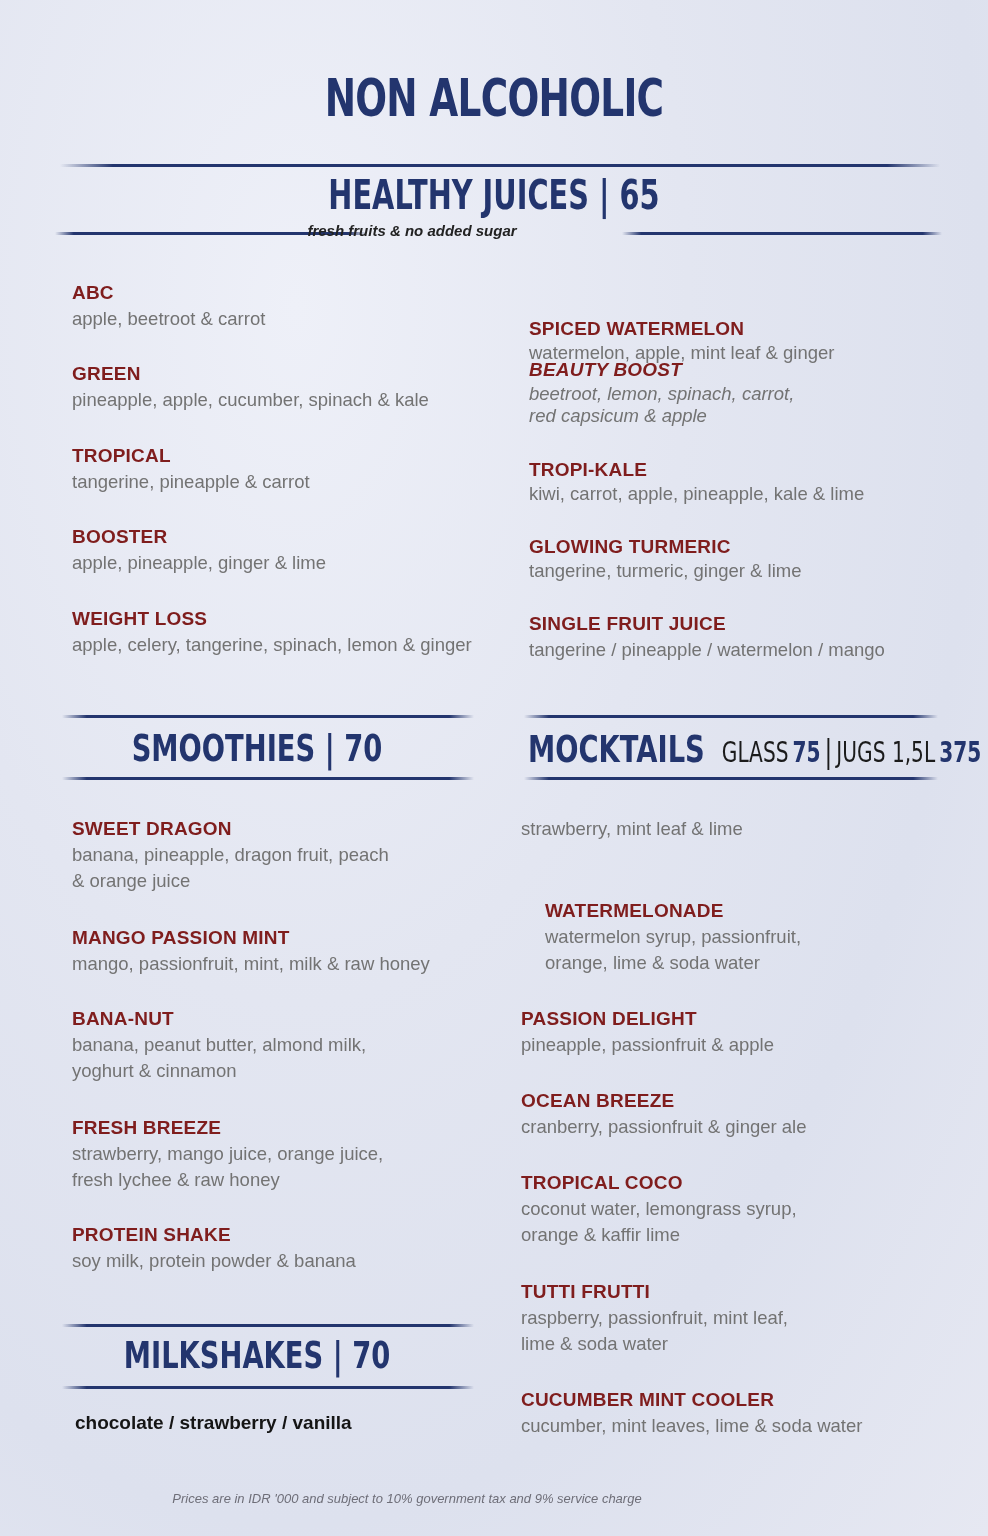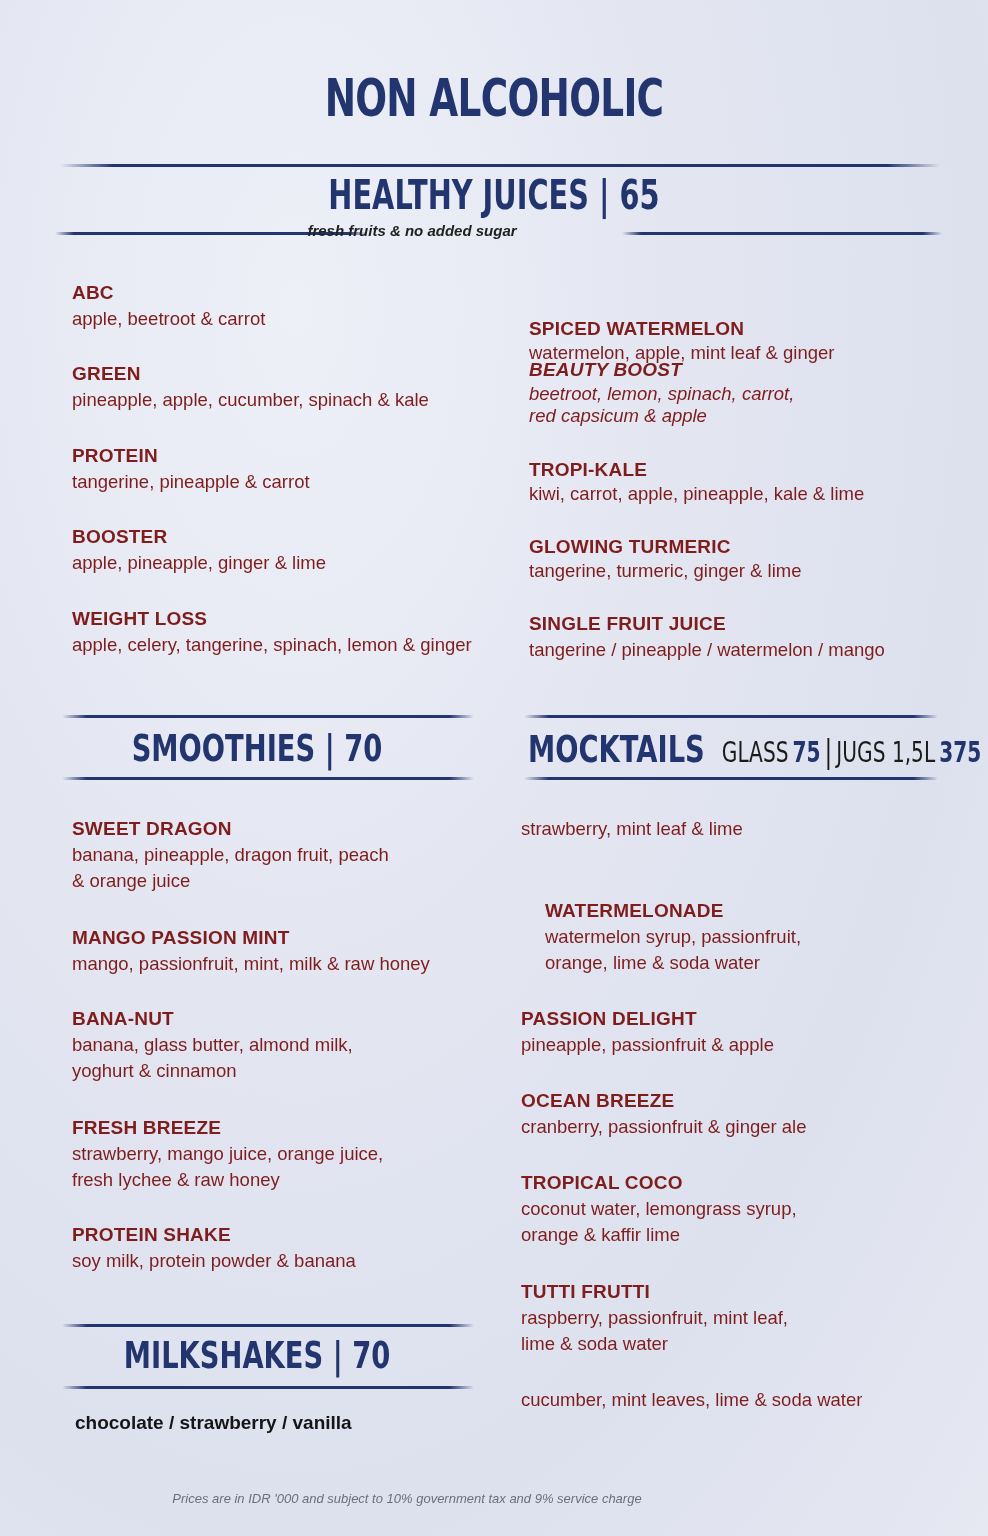--- a/index.html
+++ b/index.html
@@ -21,21 +21,21 @@
     position:absolute; font-family:"DejaVu Sans", sans-serif; font-weight:bold; color:#23356e;
     transform:scaleX(0.72); transform-origin:center; white-space:nowrap; text-align:center;
   }
   .sub {
     position:absolute; top:222px; left:0; width:824px; text-align:center;
     font-style:italic; font-weight:bold; font-size:15px; color:#222;
   }
   .sub span { background:transparent; padding:0 8px; }
   .item { position:absolute; }
   .item .name { font-weight:bold; font-size:19px; color:#7f1d1d; line-height:26px; letter-spacing:0.2px; }
-  .item .desc { font-size:18.5px; color:#7f1d1d; line-height:26px; }
+  .item .desc { font-size:18.5px; color:#737373; line-height:26px; }
   .note { font-style:italic; font-size:9px; font-weight:bold; margin-left:6px; vertical-align:3px; }
   .mock-head {
     position:absolute; top:727px; left:528px; white-space:nowrap; color:#23356e;
     font-family:"DejaVu Sans", sans-serif; font-weight:bold; transform:scaleX(0.72); transform-origin:left;
   }
   .mock-head .big { font-size:38px; }
   .mock-head .thin { font-size:28px; color:#1b1b1b; font-weight:normal; margin-left:18px; }
   .mock-head .num { font-size:28px; color:#23356e; }
   .mock-head .bar { font-size:32px; color:#1b1b1b; font-weight:normal; }
   .footer {
@@ -57,21 +57,21 @@
 
 <div class="item" style="top:280px;left:72px;">
     <div class="name">ABC</div>
     <div class="desc">apple, beetroot &amp; carrot</div>
   </div>
 <div class="item" style="top:361px;left:72px;">
     <div class="name">GREEN</div>
     <div class="desc">pineapple, apple, cucumber, spinach &amp; kale</div>
   </div>
 <div class="item" style="top:443px;left:72px;">
-    <div class="name">PROTEIN</div>
+    <div class="name">TROPICAL</div>
     <div class="desc">tangerine, pineapple &amp; carrot</div>
   </div>
 <div class="item" style="top:524px;left:72px;">
     <div class="name">BOOSTER</div>
     <div class="desc">apple, pineapple, ginger &amp; lime</div>
   </div>
 <div class="item" style="top:606px;left:72px;">
     <div class="name">WEIGHT LOSS</div>
     <div class="desc">apple, celery, tangerine, spinach, lemon &amp; ginger</div>
   </div>
@@ -117,21 +117,21 @@
     <div class="name">SWEET DRAGON</div>
     <div class="desc">banana, pineapple, dragon fruit, peach</div>
     <div class="desc">&amp; orange juice</div>
   </div>
 <div class="item" style="top:925px;left:72px;">
     <div class="name">MANGO PASSION MINT</div>
     <div class="desc">mango, passionfruit, mint, milk &amp; raw honey</div>
   </div>
 <div class="item" style="top:1006px;left:72px;">
     <div class="name">BANA-NUT</div>
-    <div class="desc">banana, glass butter, almond milk,</div>
+    <div class="desc">banana, peanut butter, almond milk,</div>
     <div class="desc">yoghurt &amp; cinnamon</div>
   </div>
 <div class="item" style="top:1115px;left:72px;">
     <div class="name">FRESH BREEZE</div>
     <div class="desc">strawberry, mango juice, orange juice,</div>
     <div class="desc">fresh lychee &amp; raw honey</div>
   </div>
 <div class="item" style="top:1222px;left:72px;">
     <div class="name">PROTEIN SHAKE</div>
     <div class="desc">soy milk, protein powder &amp; banana</div>
@@ -162,16 +162,17 @@
     <div class="name">TROPICAL COCO</div>
     <div class="desc">coconut water, lemongrass syrup,</div>
     <div class="desc">orange &amp; kaffir lime</div>
   </div>
 <div class="item" style="top:1279px;left:521px;">
     <div class="name">TUTTI FRUTTI</div>
     <div class="desc">raspberry, passionfruit, mint leaf,</div>
     <div class="desc">lime &amp; soda water</div>
   </div>
 <div class="item" style="top:1387px;left:521px;">
+    <div class="name">CUCUMBER MINT COOLER</div>
     <div class="desc">cucumber, mint leaves, lime &amp; soda water</div>
   </div>
 
 <div class="footer">Prices are in IDR '000 and subject to 10% government tax and 9% service charge</div>
 
 </body></html>

